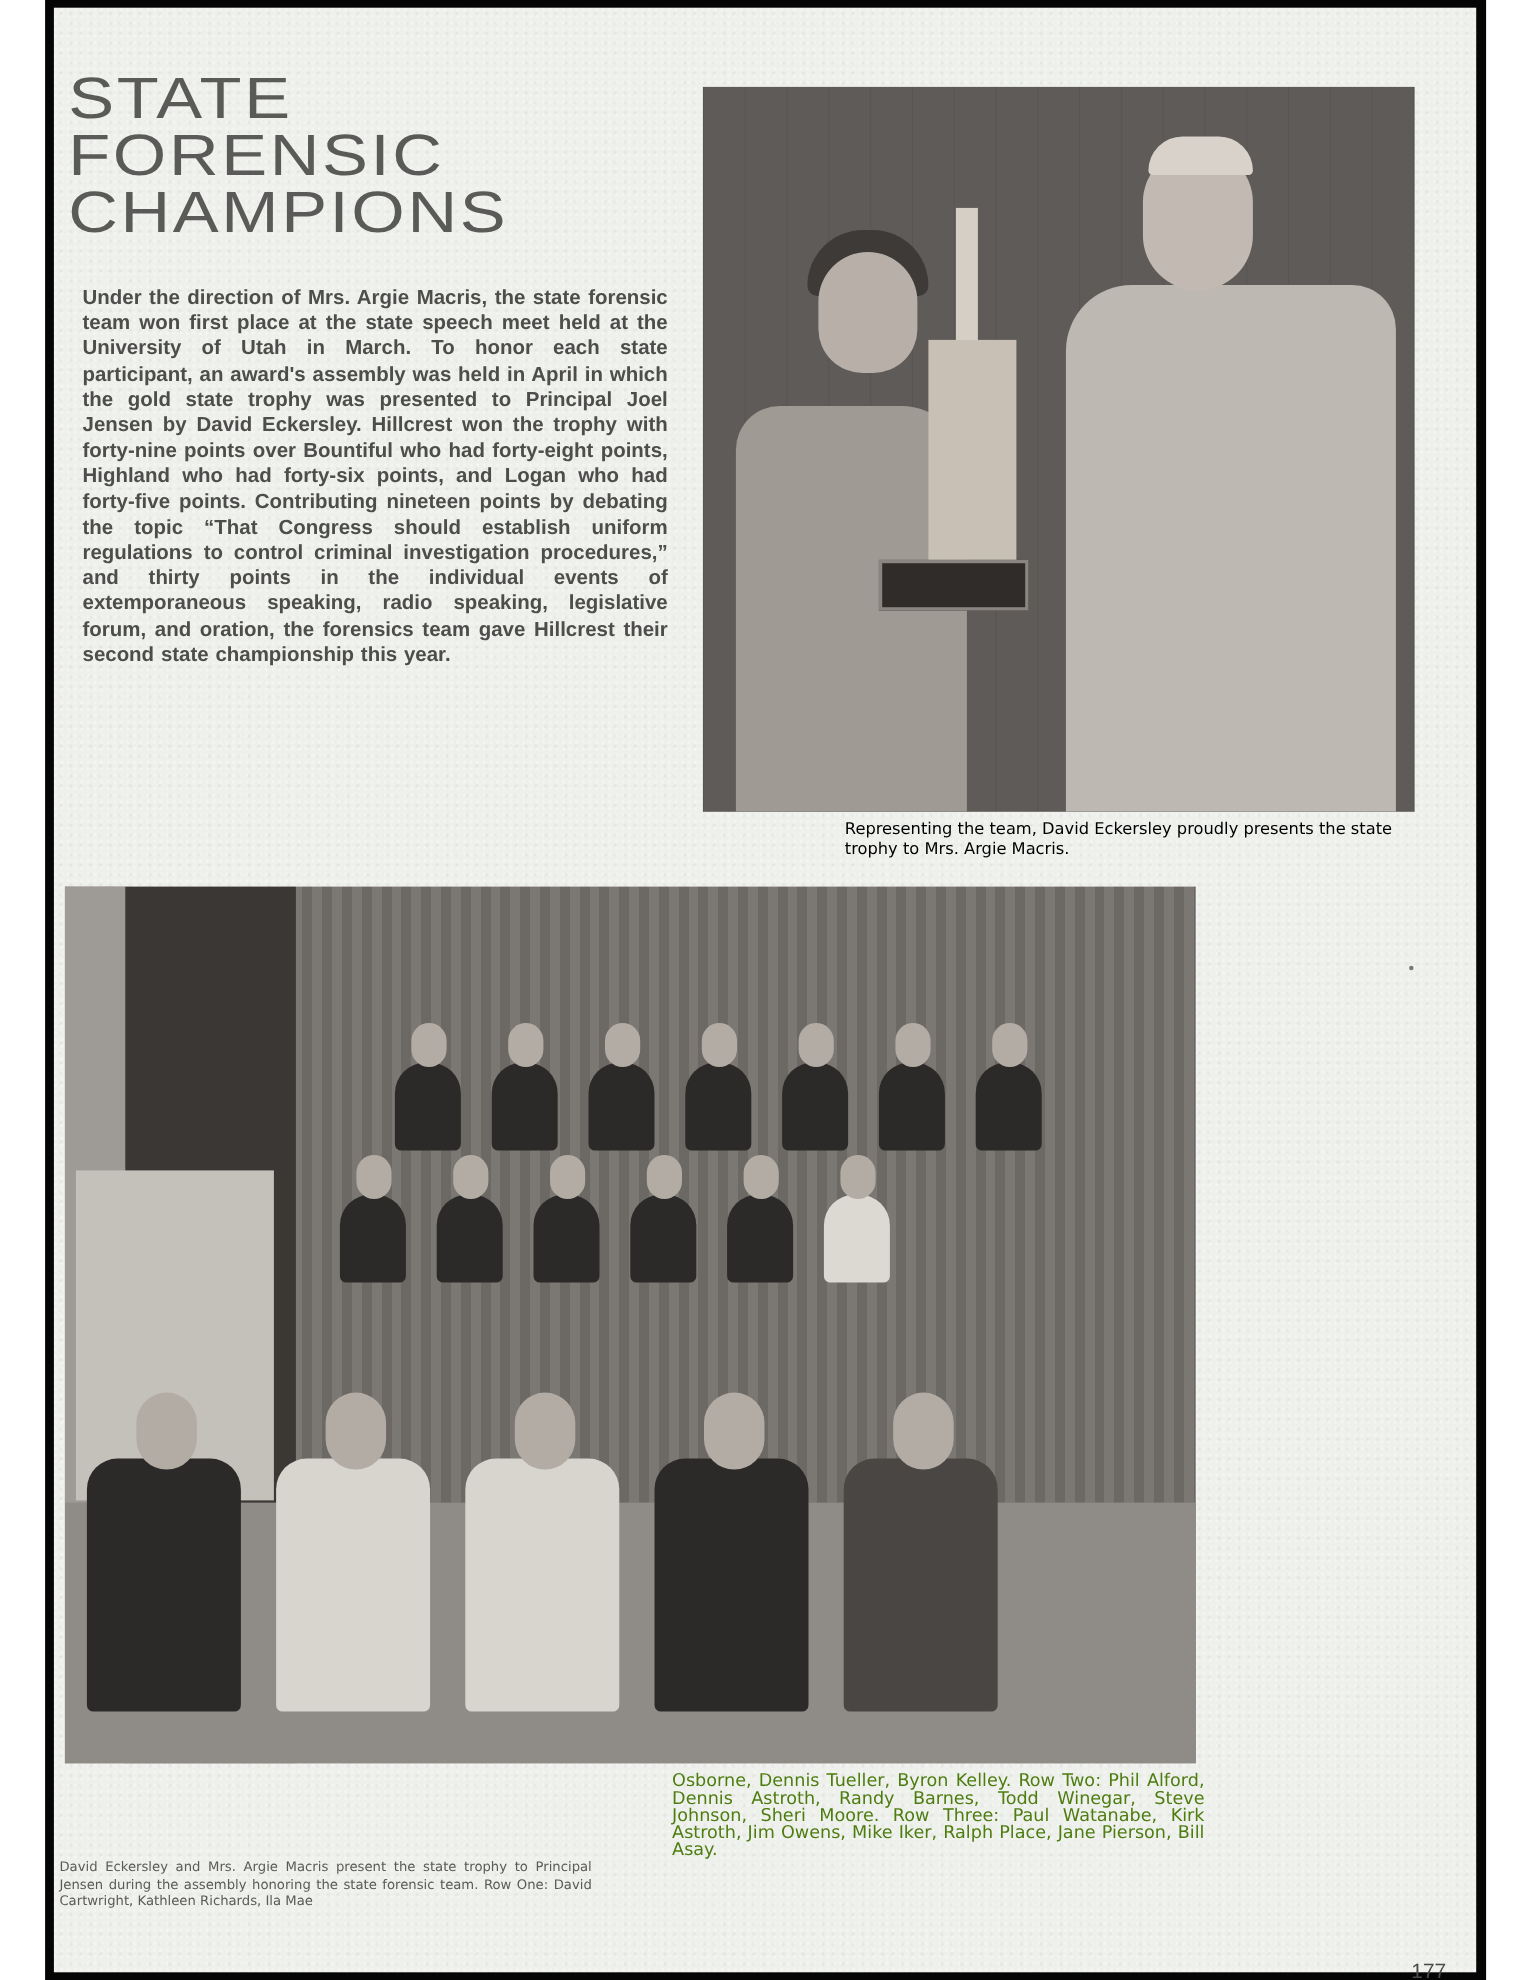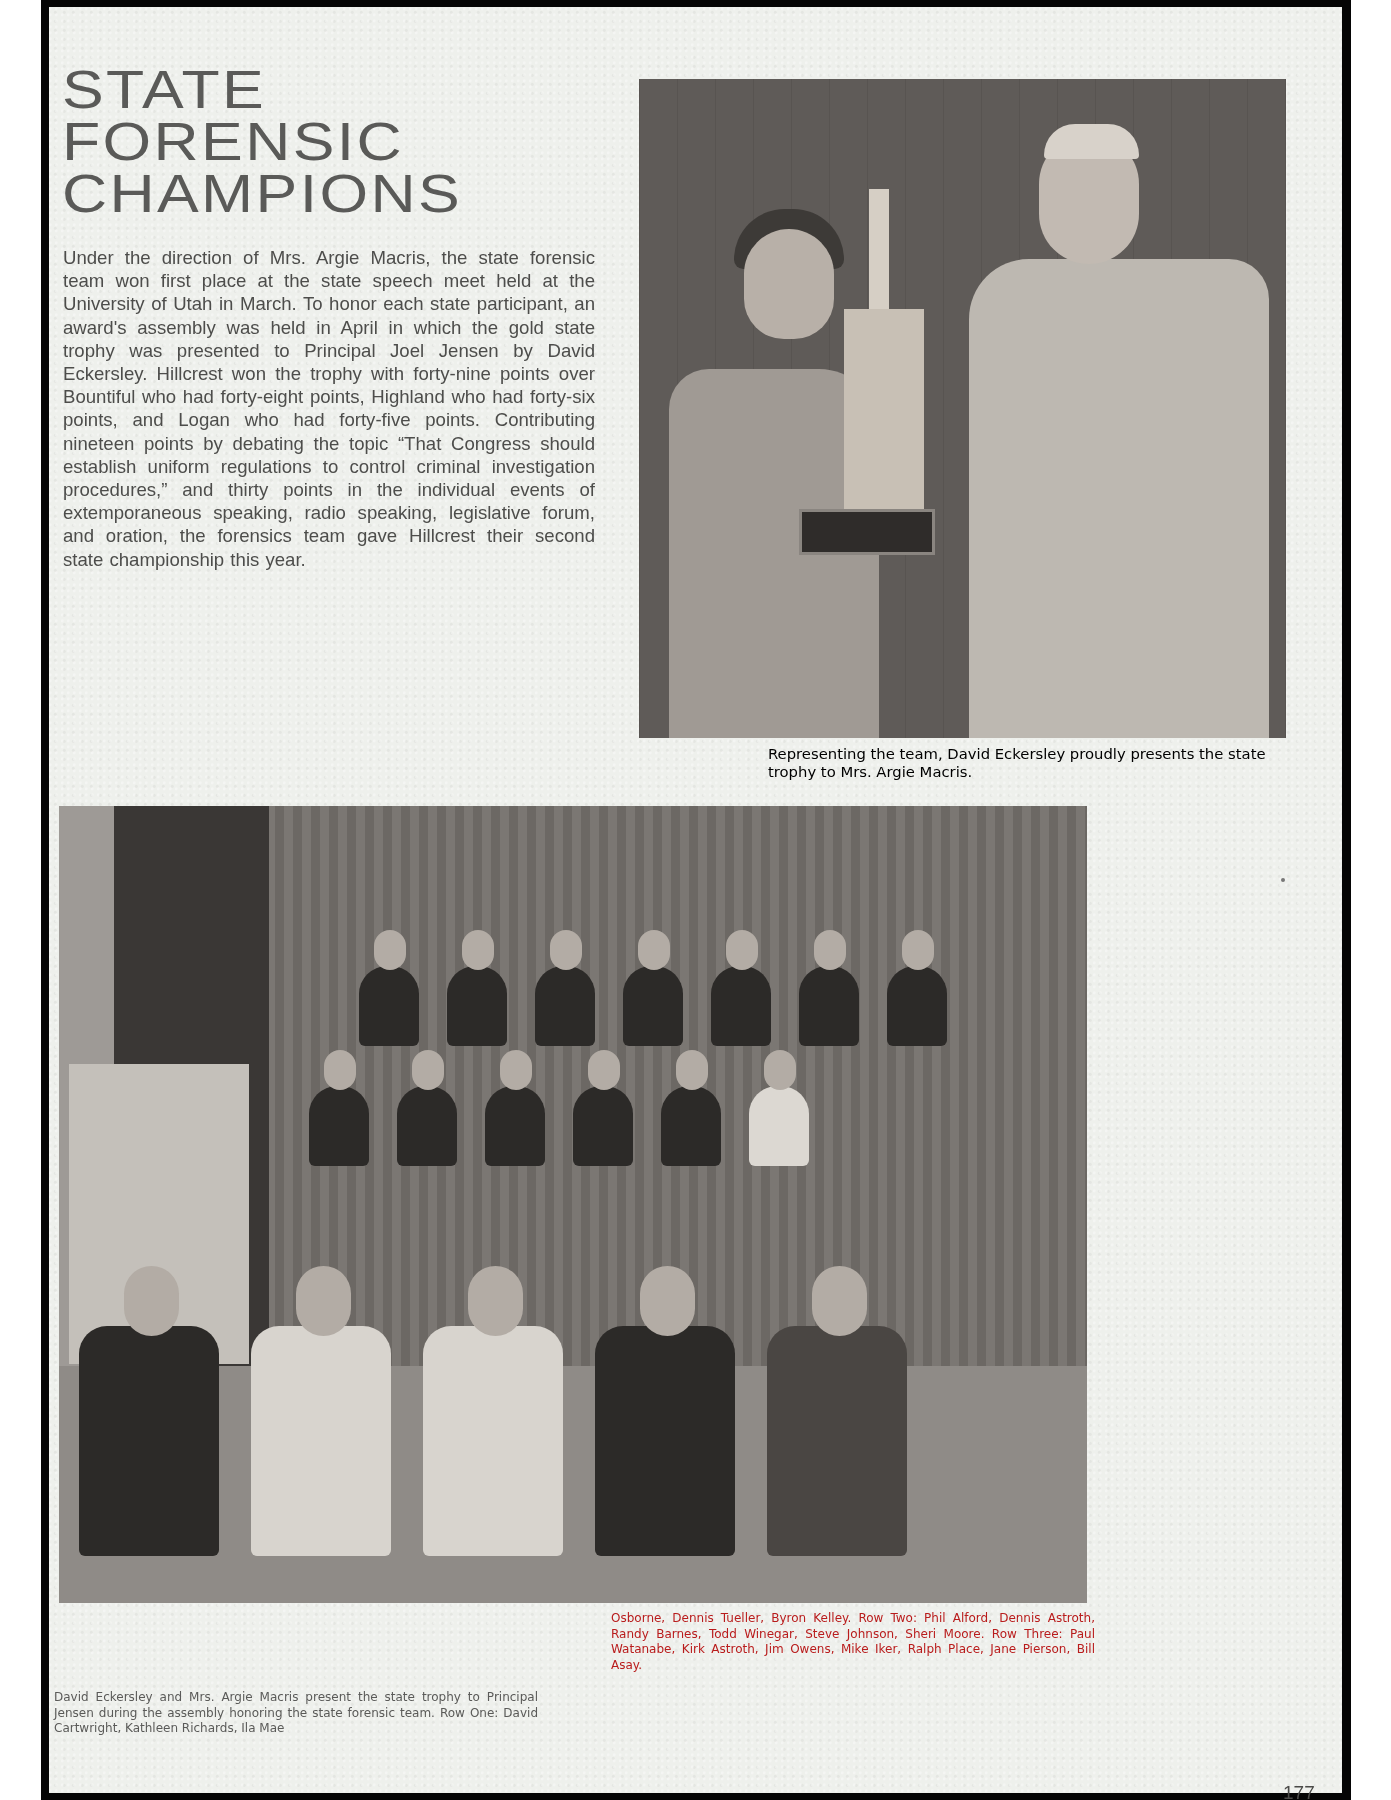--- a/index.html
+++ b/index.html
@@ -19,23 +19,23 @@
     background-size: 6px 6px, 9px 9px;
   }
   .title {
     position:absolute; left:62px; top:64px; margin:0;
     font-family: "Liberation Sans", sans-serif; font-weight:400;
     font-size:53px; line-height:52px; letter-spacing:2px; color:#5a5a58;
     transform: scaleX(1.18); transform-origin:left top;
   }
   .title span { display:block; }
   .body-text {
-    position:absolute; left:63px; top:246px; width:532px; margin:0;
+    position:absolute; left:63px; top:246px; width:532px; margin:12px;
     font-size:18.6px; line-height:23.2px; color:#4d4d4b;
-    text-align:justify; word-spacing:1px;
+    text-align:justify; word-spacing:1px;font-weight:bold;
   }
   .photo {
     position:absolute; overflow:hidden;
   }
   .photo-top {
     left:639px; top:79px; width:647px; height:659px;
     background:
       linear-gradient(90deg, rgba(0,0,0,0.08) 0 1px, transparent 1px 40px) ,
       #5f5b58;
     background-size: 38px 100%, auto;
@@ -71,21 +71,21 @@
     position:absolute; left:768px; top:745px; width:520px; margin:0;
     font-family: "DejaVu Sans", sans-serif; font-size:14.8px; line-height:18px; color:#000000;
   }
   .caption-bl {
     position:absolute; left:54px; top:1690px; width:484px; margin:0;
     font-family: "DejaVu Sans", sans-serif; font-size:12px; line-height:15.5px; color:#5a5a58;
     text-align:justify;
   }
   .caption-br {
     position:absolute; left:611px; top:1611px; width:484px; margin:0;
-    font-family: "DejaVu Sans", sans-serif; font-size:12px; line-height:15.5px; color:#b91c1c;
+    font-family: "DejaVu Sans", sans-serif; font-size:16px; line-height:15.5px; color:#4d7c0f;
     text-align:justify;
   }
   .page-number {
     position:absolute; left:1283px; top:1782px; margin:0;
     font-size:19px; color:#4a4a48;
   }
   .speck { position:absolute; left:1281px; top:878px; width:4px; height:4px; border-radius:50%; background:#777; }
 </style>
 </head>
 <body>

